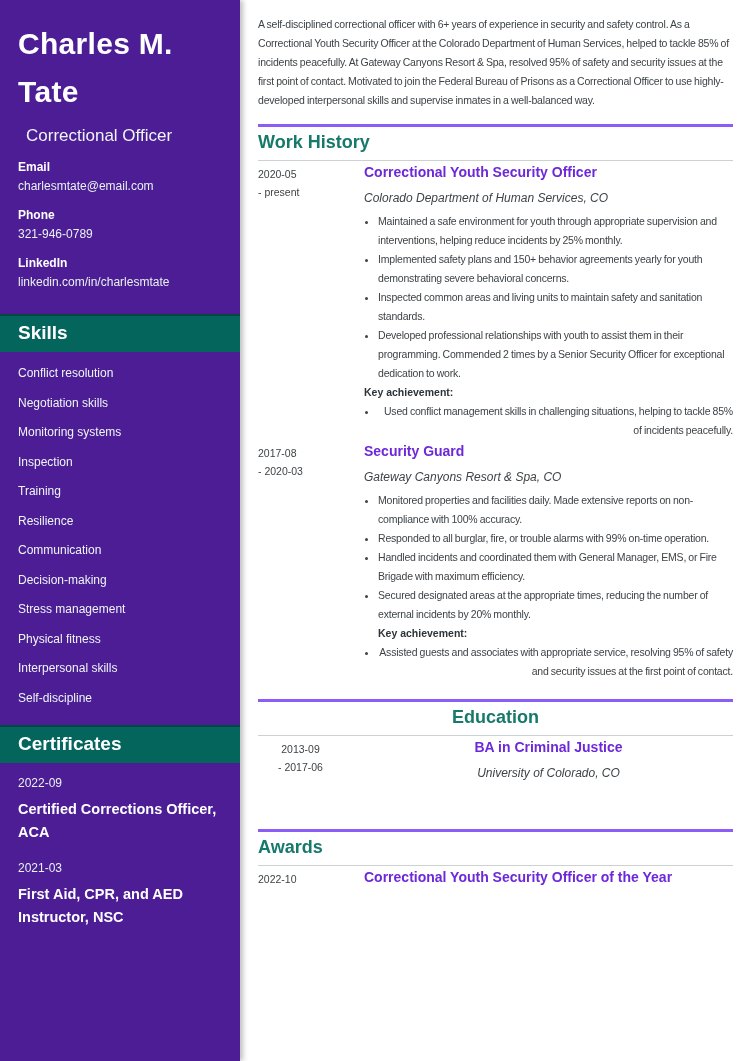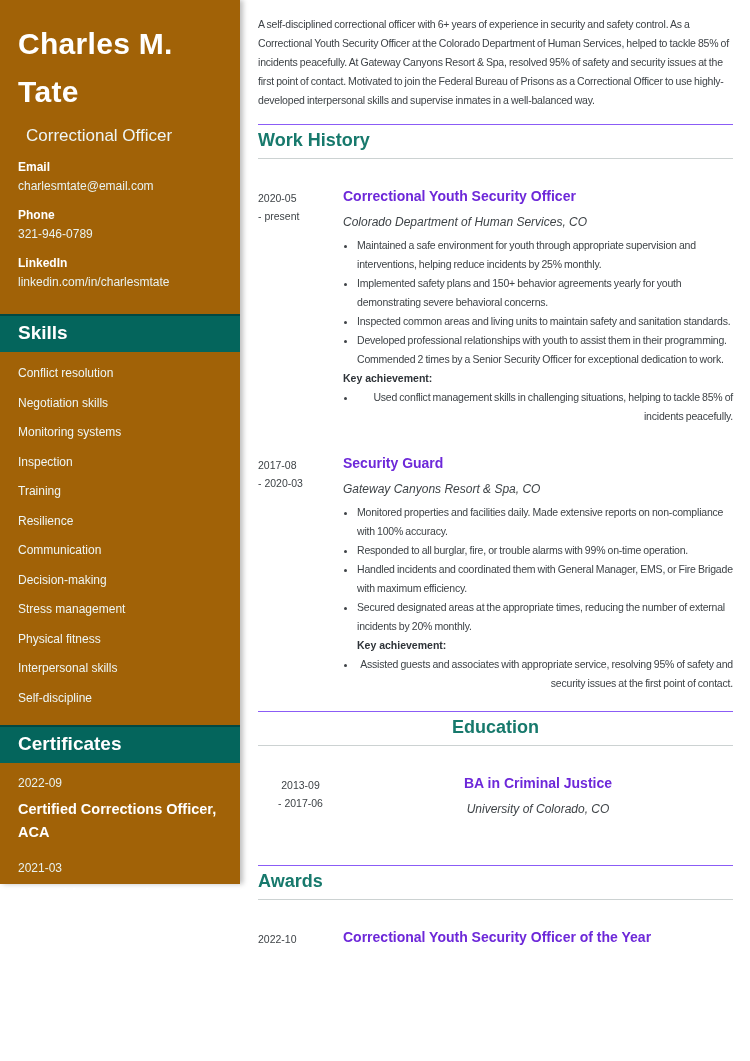--- a/index.html
+++ b/index.html
@@ -6,22 +6,22 @@
   html, body { margin: 0; padding: 0; background: #ffffff; }
   body {
     width: 750px; height: 1061px;
     font-family: "Liberation Sans", sans-serif;
     overflow: hidden;
   }
   .page { display: flex; width: 750px; height: 1061px; background: #ffffff; }
 
   
   .sidebar {
-    width: 240px; flex-shrink: 0; height: 884px;
-    background: #a16207; color: #ffffff;
+    width: 240px; flex-shrink: 0; height: 1061px;
+    background: #4c1d95; color: #ffffff;
     box-shadow: 3px 0 5px rgba(0,0,0,0.25);
     position: relative; z-index: 2;
   }
   .name {
     font-size: 30px; font-weight: bold; line-height: 48px;
     padding: 20px 18px 0 18px; margin: 0; letter-spacing: 0.3px; color: #ffffff;
   }
   .subtitle {
     font-size: 17px; padding: 10px 18px 0 26px; color: #eef6f5; font-weight: normal;
   }
@@ -44,24 +44,24 @@
   
   .main { flex: 1; padding: 7px 17px 0 18px; color: #3e4347; }
   .summary {
     font-size: 10.5px; line-height: 19px; margin: 8px 0 0 0;
     letter-spacing: -0.2px; word-spacing: -0.5px; color: #3e4347;
   }
   .section { margin-top: 14px; }
   .section-edu { margin-top: 18px; text-align: center; }
   .section-awd { margin-top: 42px; }
   .sec-head {
-    border-top: 1px solid #8b5cf6; border-bottom: 1px solid #ccd2d2;
+    border-top: 3px solid #8b5cf6; border-bottom: 1px solid #ccd2d2;
     padding: 5px 0 7px 0; font-size: 18px; font-weight: bold; color: #17796c; margin: 0;
   }
-  .entry { display: flex; margin-top: 28px; }
+  .entry { display: flex; margin-top: 2px; gap: 21px; }
   .entry-last { margin-bottom: 28px; }
   .entry-dates { width: 85px; flex-shrink: 0; font-size: 10.5px; line-height: 18px; color: #3e4347; padding-top: 2px; }
   .entry-body { flex: 1; }
   .entry-title { font-size: 14px; font-weight: bold; color: #6d28d9; margin: 0 0 11px 0; padding-top: 1px; }
   .entry-sub { font-size: 12px; font-style: italic; color: #3e4347; margin: 0 0 7px 0; }
   .blist { margin: 4px 0 0 0; padding-left: 14px; font-size: 10.5px; line-height: 19px; color: #3e4347; letter-spacing: -0.2px; word-spacing: -0.5px; }
   .blist li { margin: 0; }
   .key-label { font-size: 10.5px; line-height: 19px; font-weight: bold; color: #2e3338; }
   .key-indent { margin-left: 14px; }
   .blist-key { margin-top: 0; text-align: right; }

